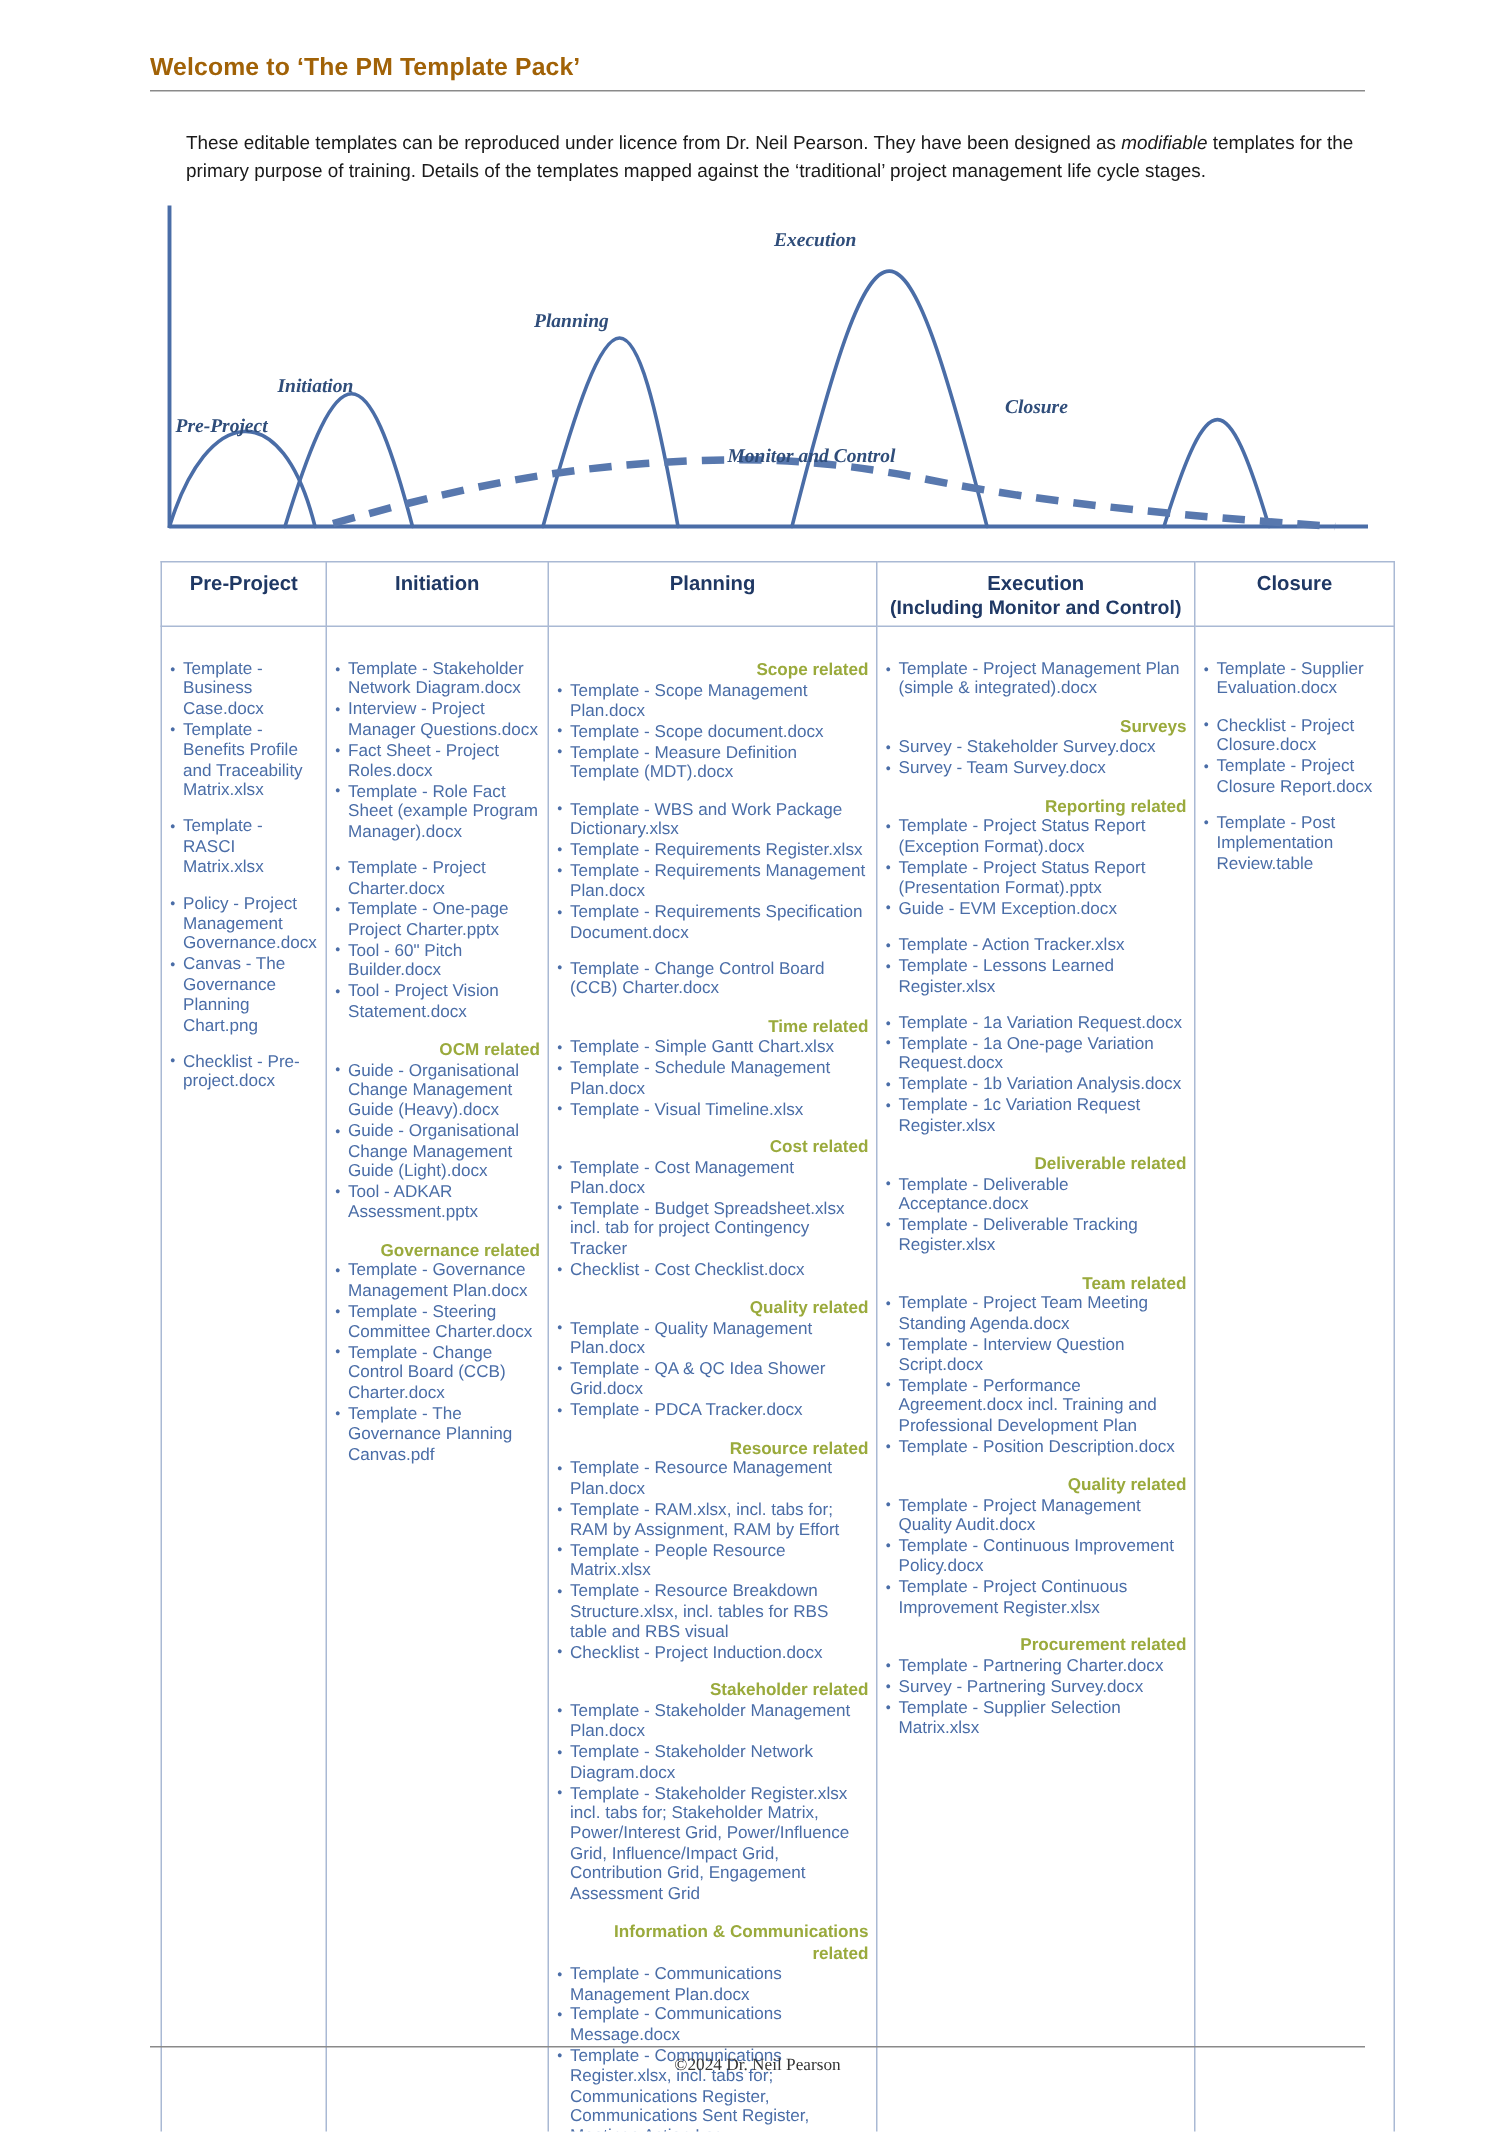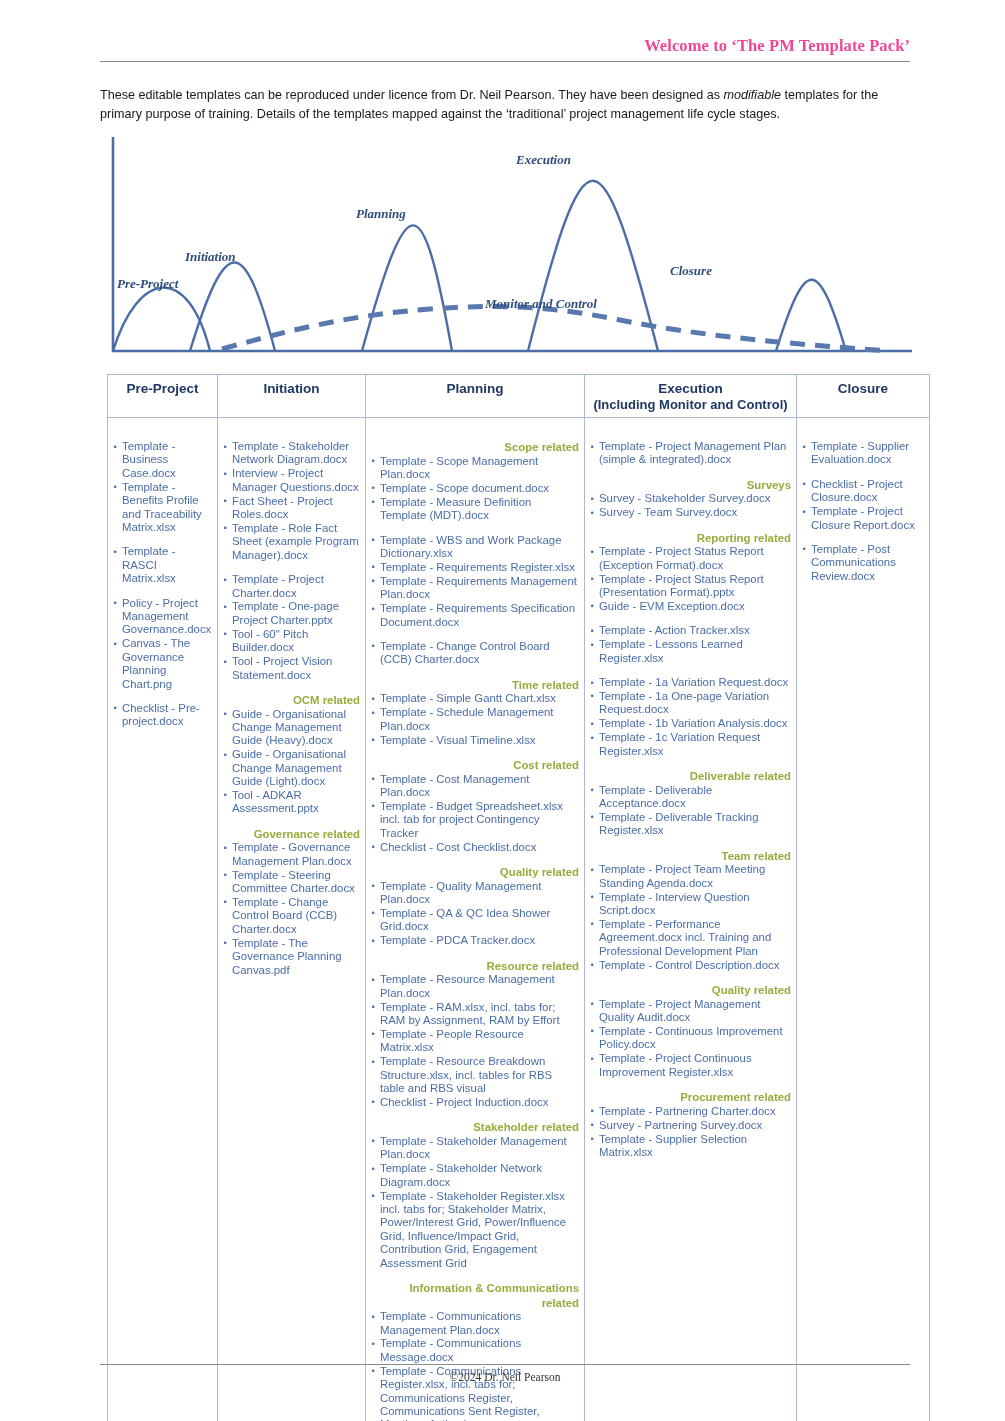--- a/index.html
+++ b/index.html
@@ -17,36 +17,36 @@
   }
 
   
   .page-header {
     position: absolute;
     left: 100px;
     top: 36px;
     width: 810px;
   }
   .page-header .title {
-    text-align: right;
-    font-family: Liberation Serif, serif;
+    text-align: left;
+    font-family: Liberation Sans, sans-serif;
     font-weight: bold;
     font-size: 16.5px;
-    color: #ec4899;
+    color: #a16207;
     letter-spacing: 0.1px;
     padding-bottom: 5px;
   }
   .header-rule {
     border-bottom: 1.6px solid #8a8a8a;
   }
 
   
   .intro {
     position: absolute;
-    left: 100px;
+    left: 124px;
     top: 86px;
     width: 790px;
     font-size: 12.6px;
     line-height: 19px;
     color: #1a1a1a;
     font-family: "Liberation Sans", sans-serif;
   }
   .intro em { font-style: italic; }
 
   
@@ -395,21 +395,21 @@
               <li>Template - Deliverable Acceptance.docx</li>
               <li>Template - Deliverable Tracking Register.xlsx</li>
             </ul>
           </div>
           <div class="group">
             <div class="group-title">Team related</div>
             <ul class="items">
               <li>Template - Project Team Meeting Standing Agenda.docx</li>
               <li>Template - Interview Question Script.docx</li>
               <li>Template - Performance Agreement.docx incl. Training and Professional Development Plan</li>
-              <li>Template - Control Description.docx</li>
+              <li>Template - Position Description.docx</li>
             </ul>
           </div>
           <div class="group">
             <div class="group-title">Quality related</div>
             <ul class="items">
               <li>Template - Project Management Quality Audit.docx</li>
               <li>Template - Continuous Improvement Policy.docx</li>
               <li>Template - Project Continuous Improvement Register.xlsx</li>
             </ul>
           </div>
@@ -429,21 +429,21 @@
             </ul>
           </div>
           <div class="group">
             <ul class="items">
               <li>Checklist - Project Closure.docx</li>
               <li>Template - Project Closure Report.docx</li>
             </ul>
           </div>
           <div class="group">
             <ul class="items">
-              <li>Template - Post Communications Review.docx</li>
+              <li>Template - Post Implementation Review.table</li>
             </ul>
           </div>
         </td>
     </tr>
   </tbody>
 </table>
 
 <div class="page-footer">
   <div class="footer-rule"></div>
   <div class="footer-text">©2024 Dr. Neil Pearson</div>

